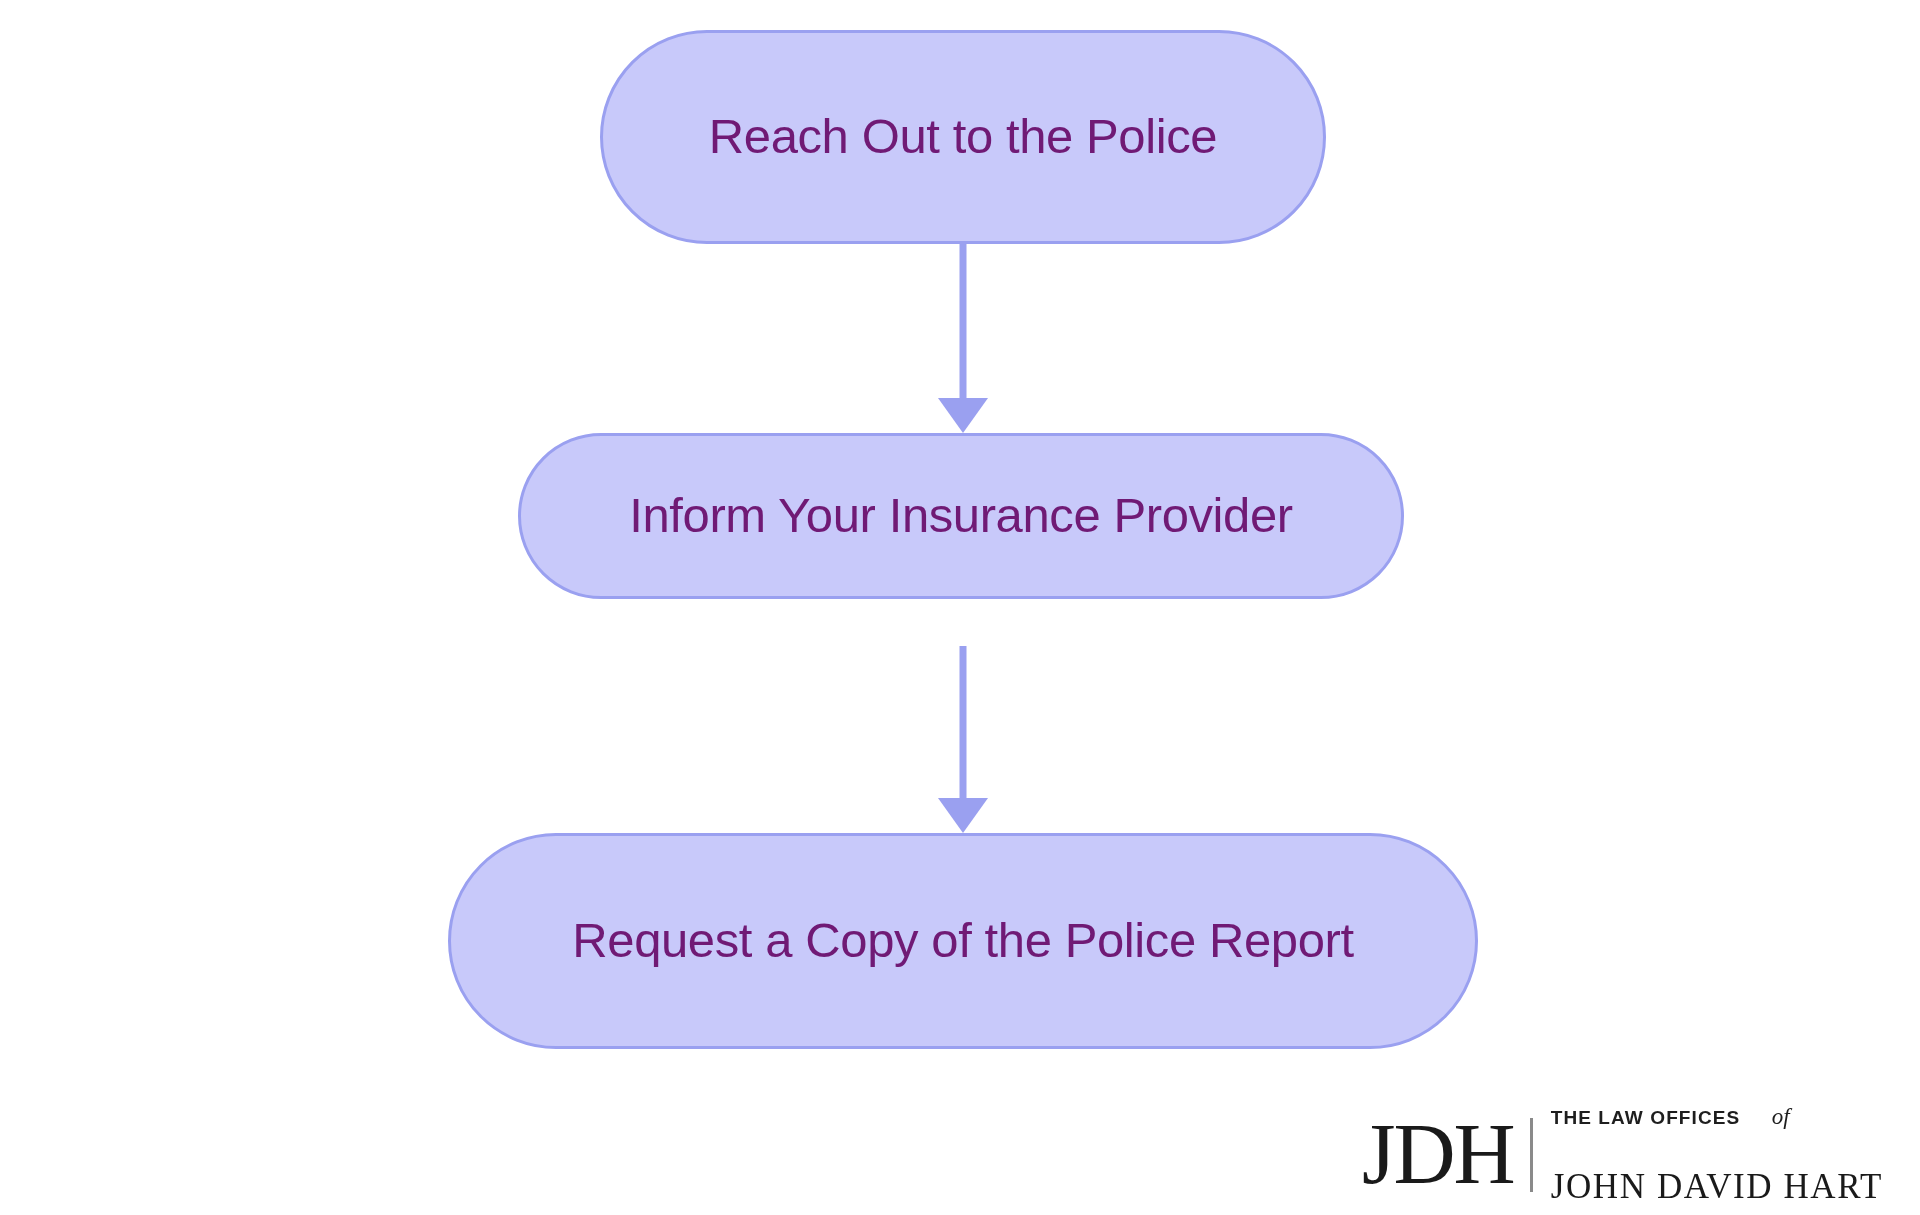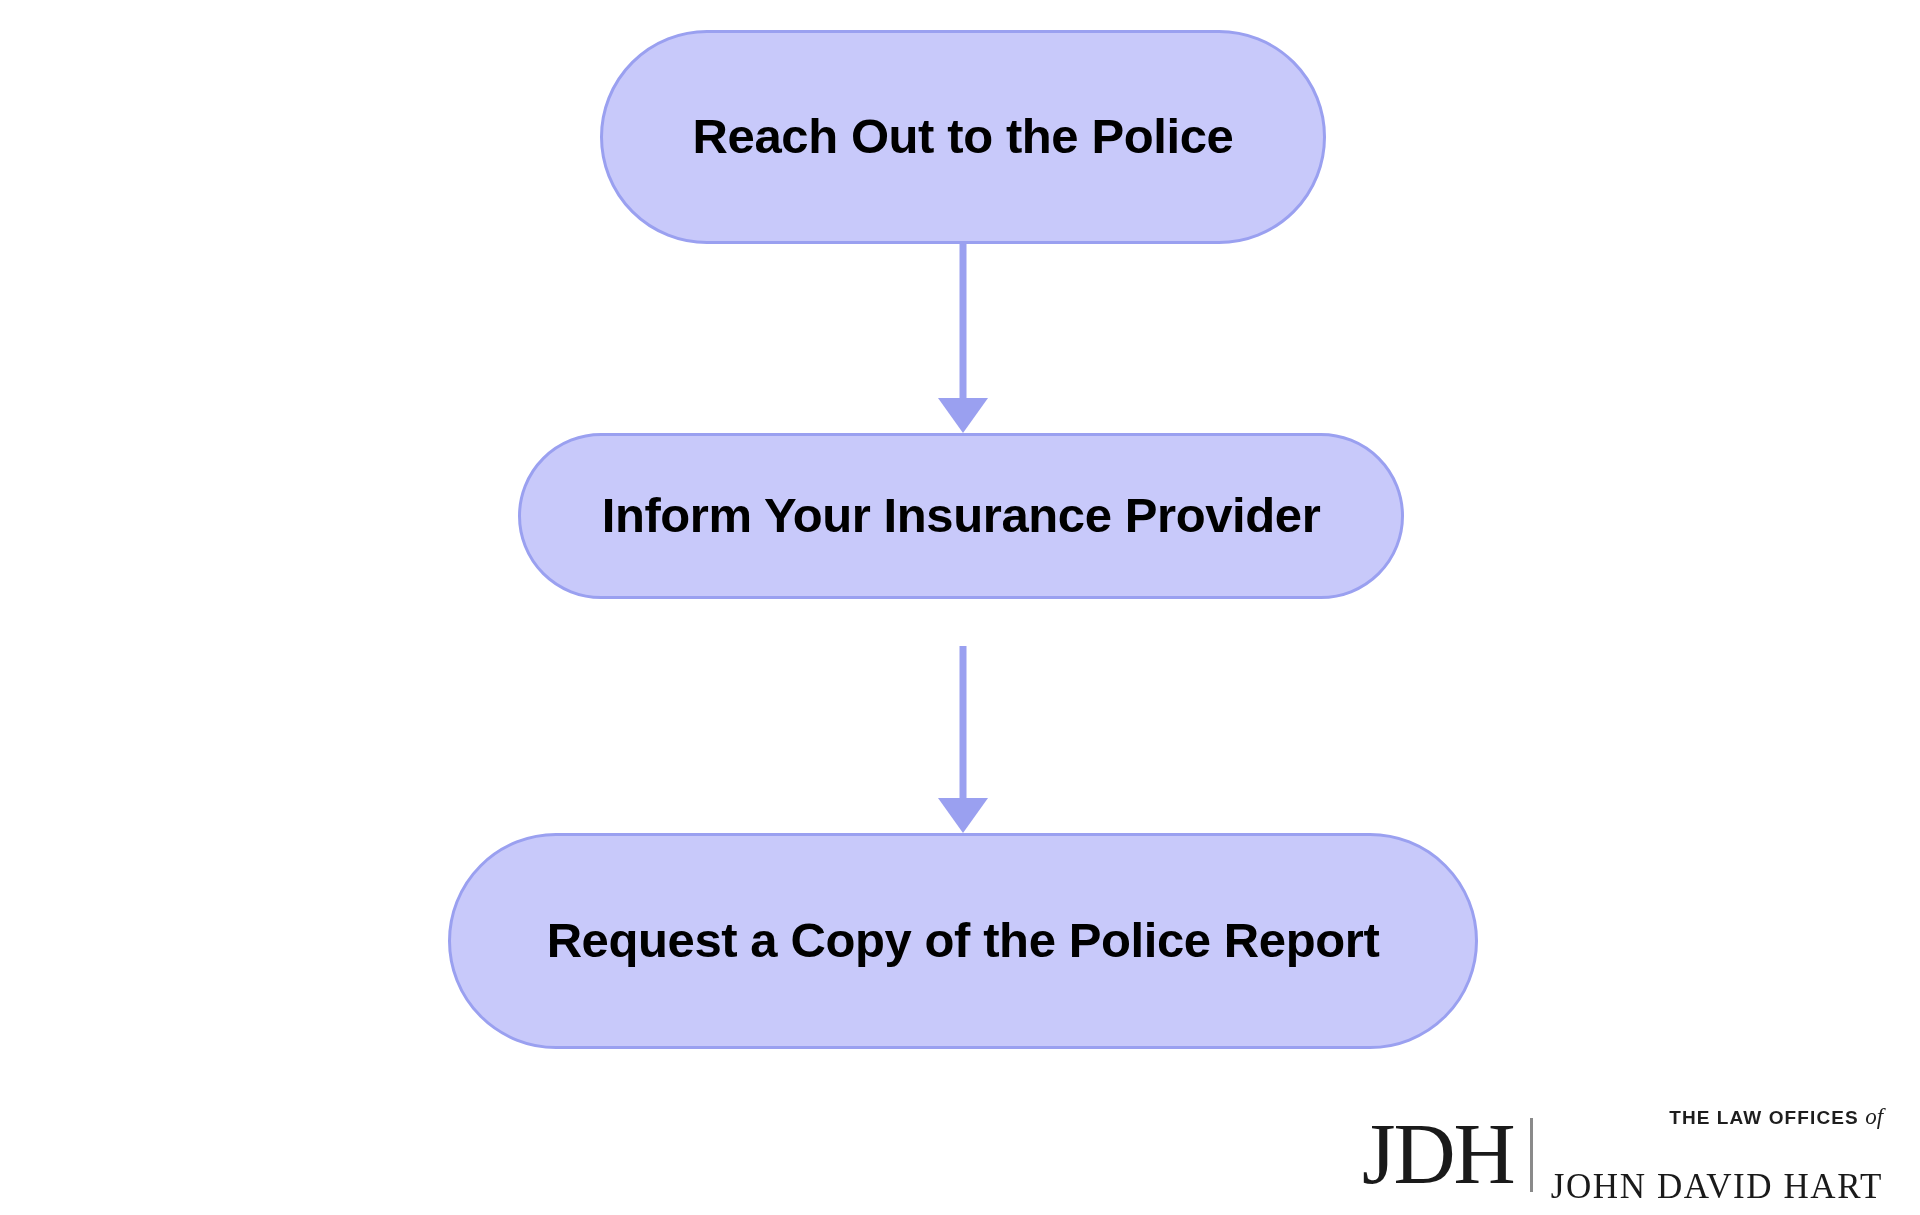--- a/index.html
+++ b/index.html
@@ -31,24 +31,24 @@
     box-sizing: border-box;
     background: #c8c9fa;
     border: 3px solid #9aa0f0;
     border-radius: 9999px;
     display: flex;
     align-items: center;
     justify-content: center;
     text-align: center;
   }
   .flow-node .node-label {
-    color: #000000;
+    color: #701a75;
     font-family: "Liberation Sans", sans-serif;
     font-size: 49px;
-    font-weight: 700;
+    font-weight: 400;
     letter-spacing: -0.4px;
     line-height: 1.1;
     white-space: nowrap;
   }
 
   #node-1 { left: 600px;  top: 30px;  width: 726px;  height: 214px; }
   #node-2 { left: 518px;  top: 433px; width: 886px;  height: 166px; }
   #node-3 { left: 448px;  top: 833px; width: 1030px; height: 216px; }
 
   
@@ -64,21 +64,20 @@
 
   
   #brand-logo {
     position: absolute;
     left: 1362px;
     top: 1112px;
     width: 540px;
     height: 86px;
     display: flex;
     align-items: center;
-    text-align: right;
   }
   .logo-mark {
     font-family: "Liberation Serif", serif;
     font-size: 86px;
     line-height: 0.92;
     font-weight: 400;
     color: #1a1a1a;
     letter-spacing: -2px;
     white-space: nowrap;
   }
@@ -102,20 +101,21 @@
     color: #1e1e1e;
     white-space: nowrap;
     margin-bottom: 5px;
   }
   .logo-line-1 .of {
     font-family: "Liberation Serif", serif;
     font-style: italic;
     font-weight: 400;
     font-size: 23px;
     letter-spacing: 0;
+    margin-left: 25px;
   }
   .logo-line-2 {
     font-family: "Liberation Serif", serif;
     font-size: 35px;
     font-weight: 400;
     letter-spacing: 1.6px;
     color: #1a1a1a;
     white-space: nowrap;
     margin-top: 32px;
   }

